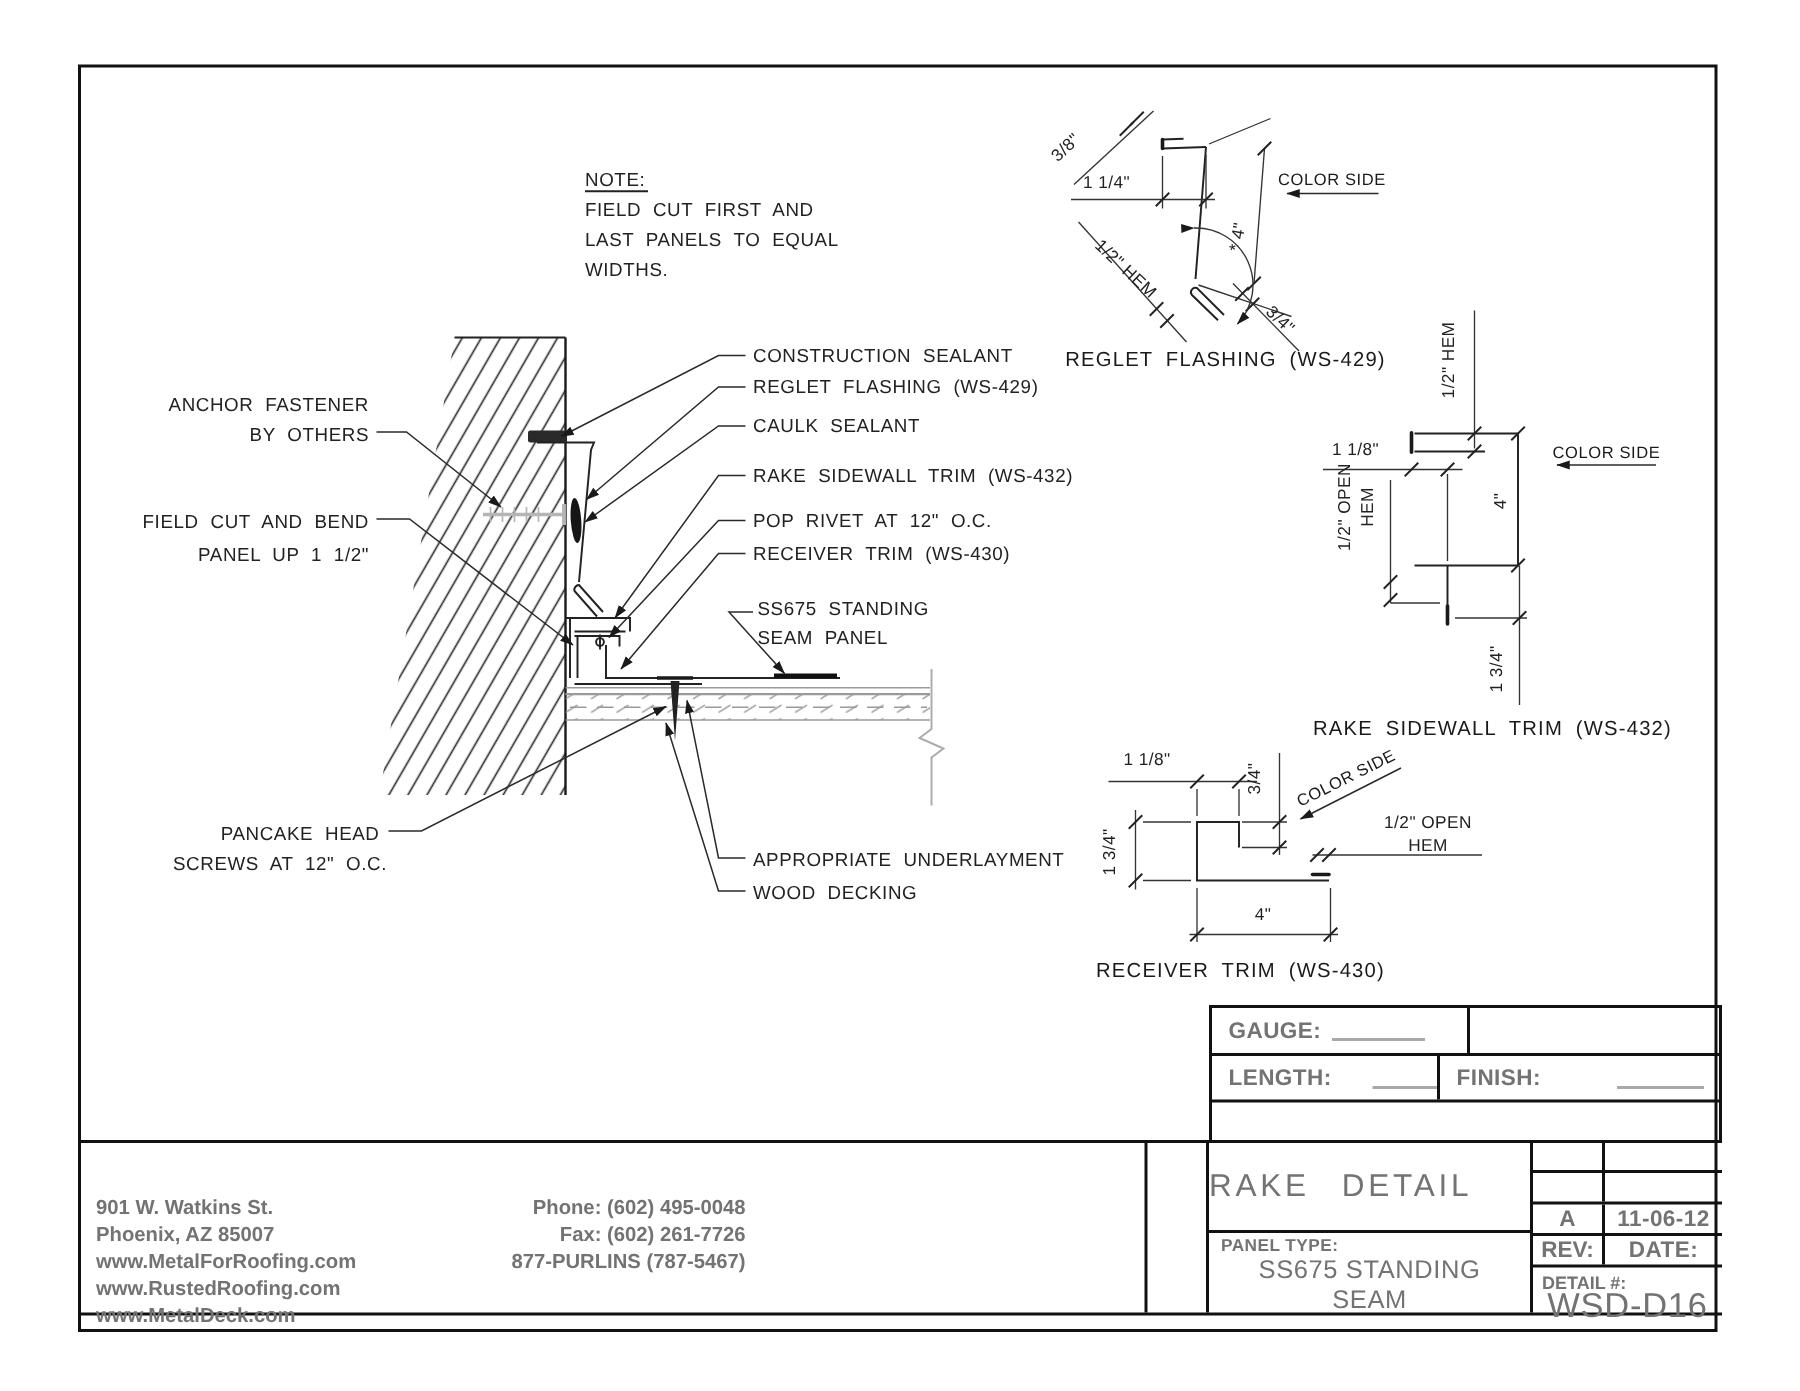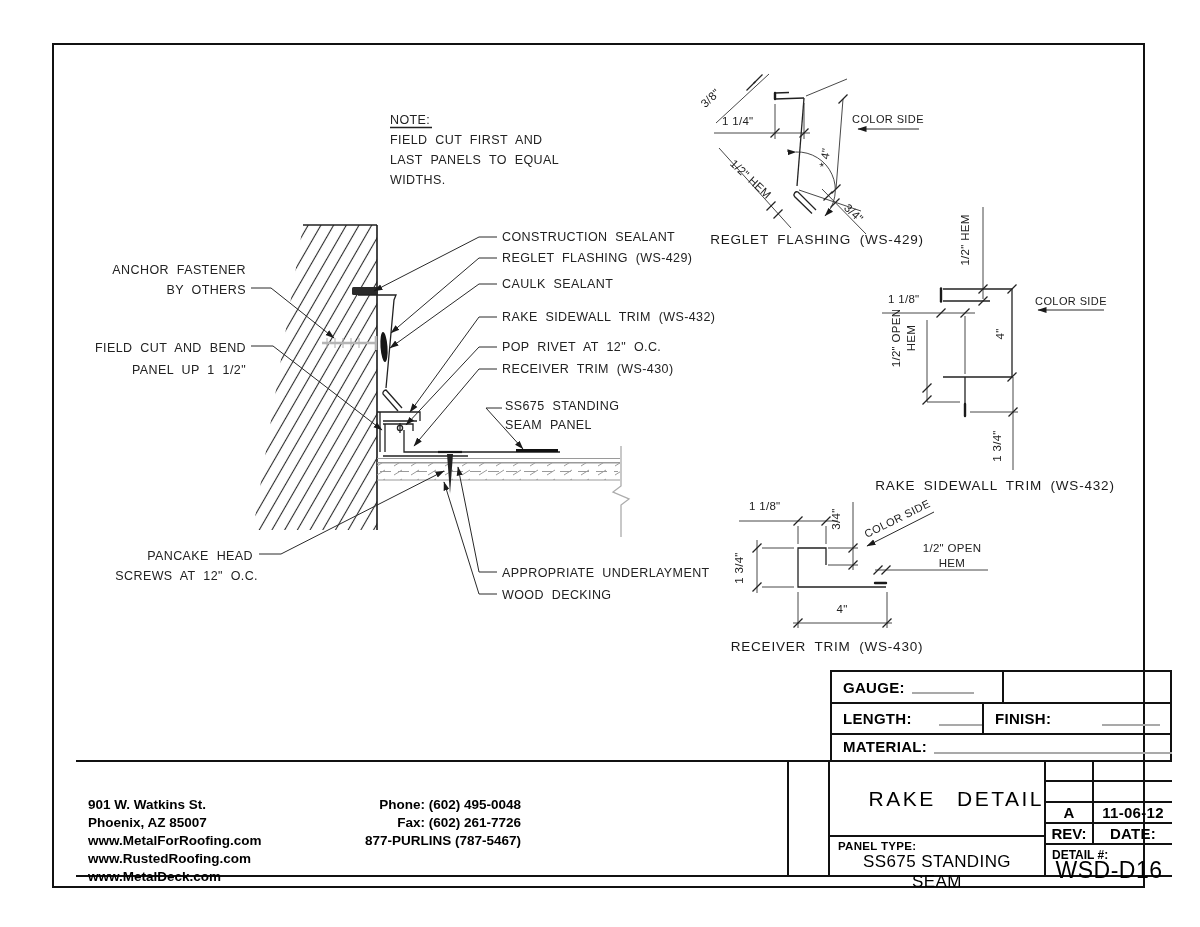--- a/index.html
+++ b/index.html
@@ -13,30 +13,30 @@
   .cadcs{font-family:"Liberation Sans",sans-serif;font-size:11px;fill:#1a1a1a;letter-spacing:.4px;}
   .ln{stroke:#222;stroke-width:1.3;fill:none;}
   .ln2{stroke:#1a1a1a;stroke-width:1.6;fill:none;}
   .thk{stroke:#1a1a1a;stroke-width:2.4;fill:none;stroke-linecap:round;}
   .dim{stroke:#333;stroke-width:.9;fill:none;}
   .tick{stroke:#222;stroke-width:1.3;}
   .leader{stroke:#2a2a2a;stroke-width:1;fill:none;}
   .gray{stroke:#b5b5b5;fill:none;}
   .deckln{stroke:#9a9a9a;stroke-width:1;fill:none;}
   
-  .tb{position:absolute;box-sizing:border-box;color:#000000;margin-left:24px;}
+  .tb{position:absolute;box-sizing:border-box;color:#737373;}
   .spec-table{left:806px;top:670px;width:342px;height:90px;border:2px solid #111;border-bottom:none;}
   .spec-row{display:flex;box-sizing:border-box;}
   .spec-cell{box-sizing:border-box;display:flex;align-items:center;padding-left:11px;font-size:15px;font-weight:600;letter-spacing:.3px;}
   .blank{display:inline-block;border-bottom:2px solid #a9a9a9;height:12px;margin-left:7px;}
   .bottom-band{left:52px;top:760px;width:1096px;height:117px;border-top:2px solid #111;border-bottom:2px solid #111;display:flex;}
   .company{width:713px;border-right:2px solid #111;box-sizing:border-box;position:relative;}
   .band-spacer{width:41px;border-right:2px solid #111;box-sizing:border-box;}
   .detail-col{width:216px;border-right:2px solid #111;box-sizing:border-box;display:flex;flex-direction:column;}
-  .detail-title-box{height:75px;border-bottom:2px solid #111;box-sizing:border-box;display:flex;align-items:center;justify-content:flex-end;}
+  .detail-title-box{height:60px;border-bottom:2px solid #111;box-sizing:border-box;display:flex;align-items:center;justify-content:flex-start;}
   .detail-title{font-size:21px;letter-spacing:2.5px;word-spacing:13px;font-weight:500;}
   .panel-type-box{flex:1;position:relative;}
   .panel-type-label{position:absolute;left:8px;top:3px;font-size:11.5px;font-weight:600;letter-spacing:.3px;text-align:right;}
   .panel-type-val{position:absolute;left:0;top:15px;width:100%;text-align:center;font-size:17px;font-weight:500;letter-spacing:.4px;line-height:1.2;}
   .mini-table{flex:1;display:flex;flex-direction:column;}
   .mini-row{display:flex;border-bottom:2px solid #111;box-sizing:border-box;}
   .mini-cell-l{width:48px;border-right:2px solid #111;box-sizing:border-box;display:flex;align-items:center;justify-content:center;font-size:15px;font-weight:600;}
   .mini-cell-r{flex:1;display:flex;align-items:center;justify-content:center;font-size:15px;font-weight:600;letter-spacing:.3px;}
   .detail-no-box{flex:1;position:relative;}
   .detail-no-label{position:absolute;left:6px;top:3px;font-size:12px;font-weight:600;}
@@ -296,26 +296,20 @@
   <div class="spec-row" style="height:31px;border-bottom:2px solid #111;">
     <div class="spec-cell" style="width:152px;border-right:2px solid #111;gap:20px;">
         <span>LENGTH:</span>
         <span class="blank" style="width:64px;"></span>
       </div>
     <div class="spec-cell" style="flex:1;gap:44px;">
         <span>FINISH:</span>
         <span class="blank" style="width:58px;"></span>
       </div>
   </div>
-  <div class="spec-row" style="height:23px;">
-    <div class="spec-cell" style="flex:1;">
-        <span>MATERIAL:</span>
-        <span class="blank" style="width:238px;"></span>
-      </div>
-  </div>
 </div>
 
 <div class="tb bottom-band">
   <div class="company">
     <div class="addr">
       <div>901 W. Watkins St.</div>
       <div>Phoenix, AZ 85007</div>
       <div>www.MetalForRoofing.com</div>
       <div>www.RustedRoofing.com</div>
       <div>www.MetalDeck.com</div>

